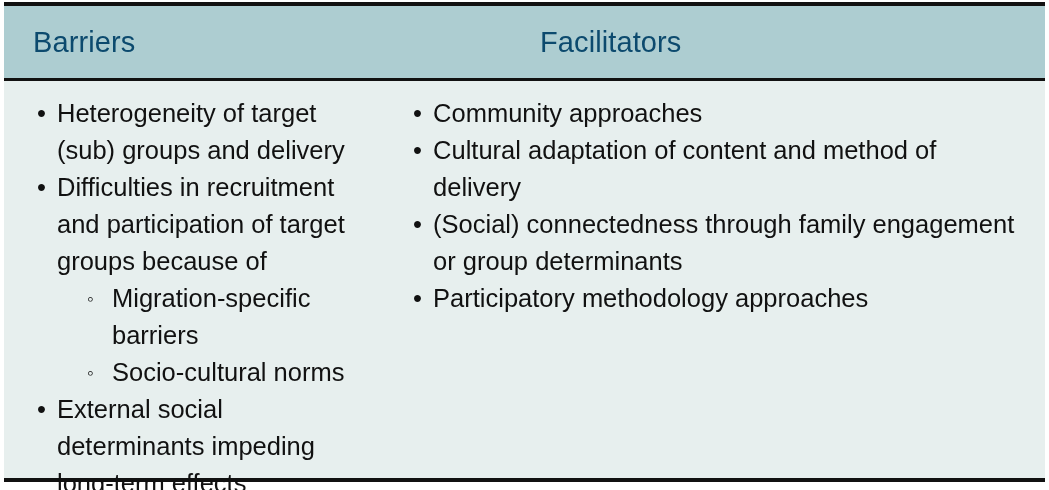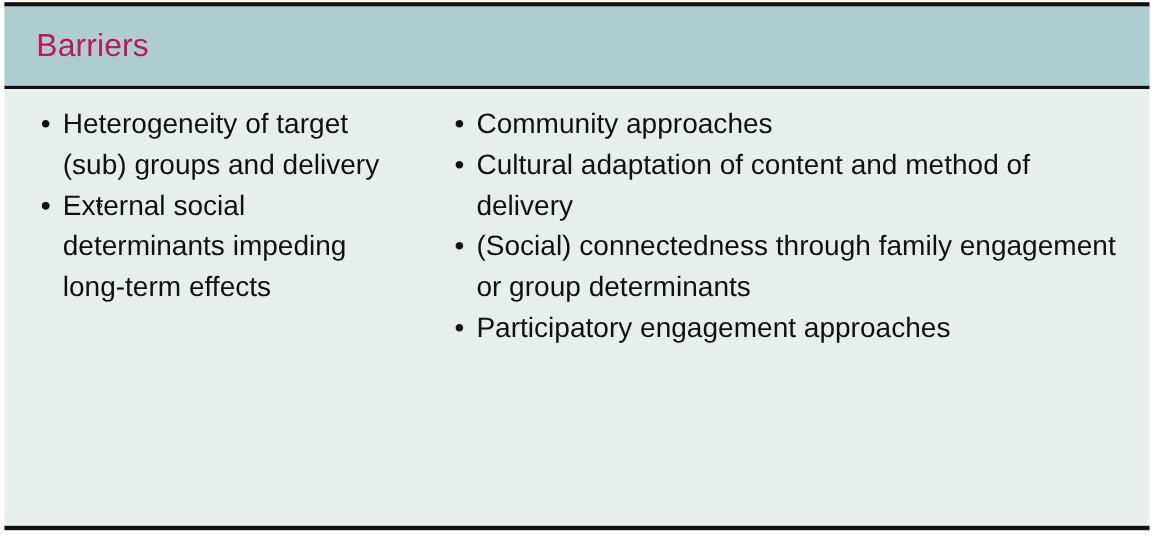--- a/index.html
+++ b/index.html
@@ -33,21 +33,21 @@
 
   
   .thead {
     display: flex;
     background: #adcdd1;
     height: 72px;
     align-items: center;
   }
   .th {
     font-size: 29px;
-    color: #be185d;
+    color: #0c4a6e;
     letter-spacing: .1px;
     line-height: 1;
     white-space: nowrap;
   }
   .th-barriers     { width: 506px; padding-left: 29px; box-sizing: border-box; }
   .th-facilitators { flex: 1 1 auto; padding-left: 30px; box-sizing: border-box; }
 
   
   .tbody {
     display: flex;
@@ -112,42 +112,46 @@
 </style>
 </head>
 <body>
 
 <div class="table-wrap">
 
   <div class="rule rule-top"></div>
 
   <div class="thead">
     <div class="th th-barriers">Barriers</div>
+    <div class="th th-facilitators">Facilitators</div>
   </div>
 
   <div class="rule rule-mid"></div>
 
   <div class="tbody">
 
     <div class="col col-left">
       <ul class="blist">
 
         <li>
           <span class="bullet">•</span>
           <span class="txt">Heterogeneity of target (sub) groups and delivery</span>
         </li>
 
         <li>
           <span class="bullet">•</span>
+          <span class="txt">Difficulties in recruitment and participation of target groups because of</span>
           <ul class="sublist">
             <li>
               <span class="subbullet">◦</span>
+              <span class="txt">Migration-specific barriers</span>
             </li>
             <li>
               <span class="subbullet">◦</span>
+              <span class="txt">Socio-cultural norms</span>
             </li>
           </ul>
         </li>
 
         <li>
           <span class="bullet">•</span>
           <span class="txt">External social determinants impeding long-term effects</span>
         </li>
 
       </ul>
@@ -166,21 +170,21 @@
           <span class="txt">Cultural adaptation of content and method of delivery</span>
         </li>
 
         <li>
           <span class="bullet">•</span>
           <span class="txt">(Social) connectedness through family engagement or group determinants</span>
         </li>
 
         <li>
           <span class="bullet">•</span>
-          <span class="txt">Participatory engagement approaches</span>
+          <span class="txt">Participatory methodology approaches</span>
         </li>
 
       </ul>
     </div>
 
   </div>
 
   <div class="rule rule-bottom"></div>
 
 </div>

